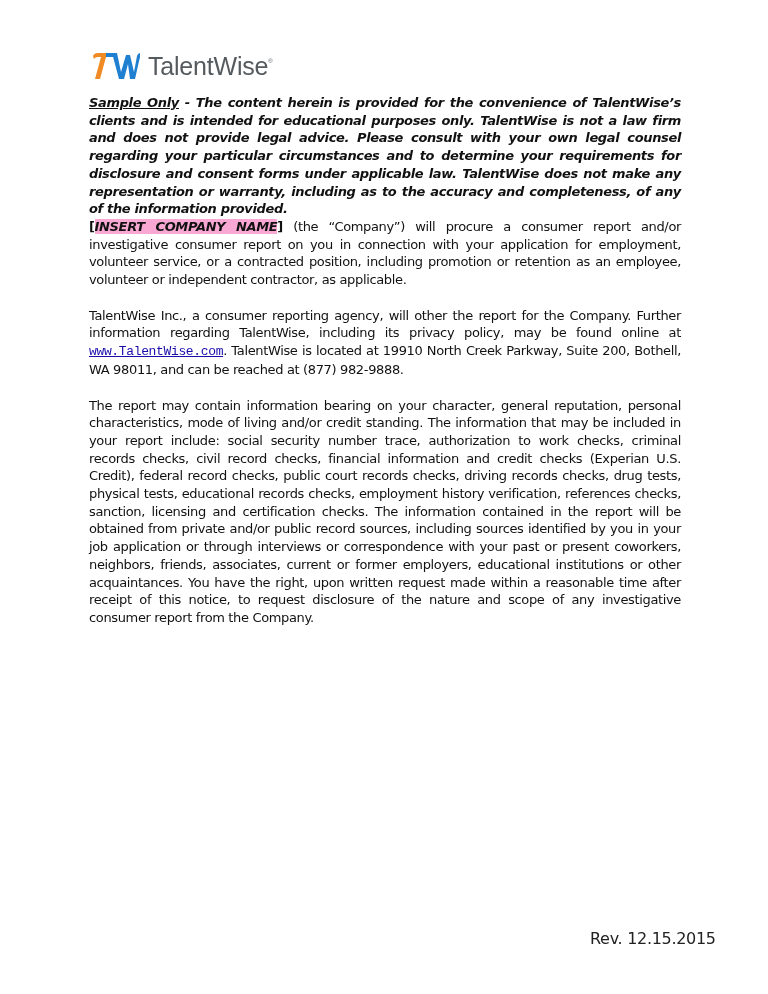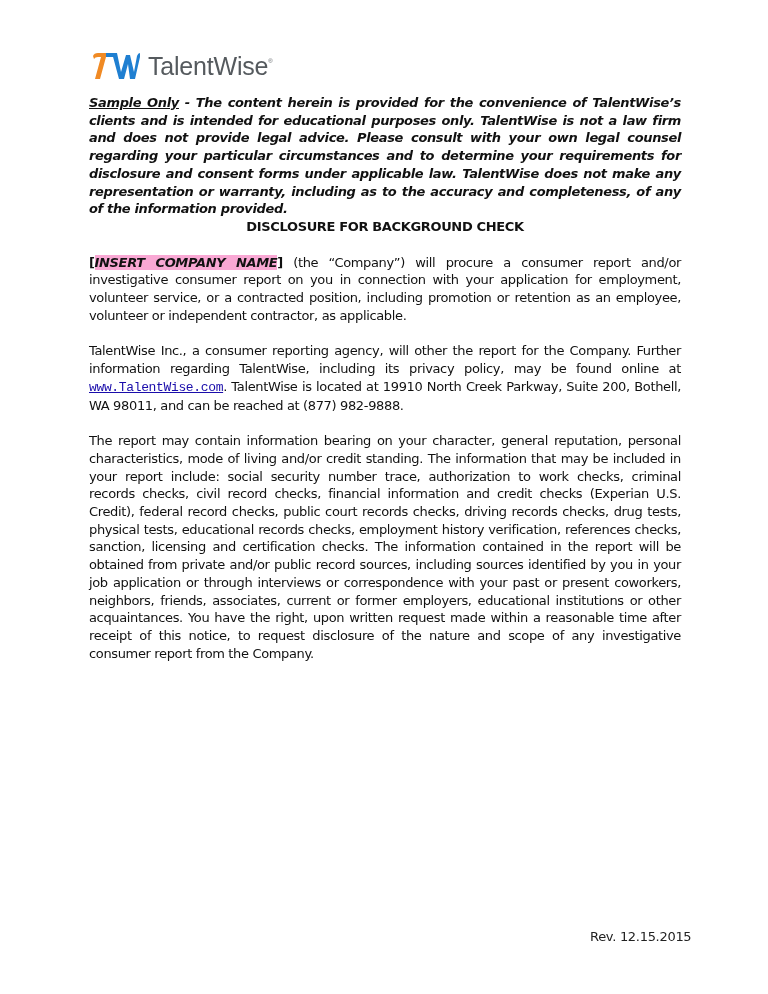--- a/index.html
+++ b/index.html
@@ -22,39 +22,38 @@
     .disclaimer { font-weight: bold; font-style: italic; margin: 0; }
     .disclaimer .so { text-decoration: underline; }
     .title { font-weight: bold; text-align: center; margin: 0 0 18px 0; }
     p { margin: 0 0 18px 0; }
     .insert { background: #f9a8d4; font-weight: bold; font-style: italic; }
     .bold { font-weight: bold; }
     a { color: #1a0dab; text-decoration: underline; font-family: Liberation Mono, monospace; }
     .it { }
     .footer {
       position: absolute; left: 590px; top: 929px;
-      font-family: "DejaVu Sans", sans-serif; font-size: 13px; color: #222;
+      font-family: "DejaVu Sans", sans-serif; font-size: 16px; color: #222;
       letter-spacing: -0.3px;
     }
   </style>
 </head>
 <body>
 
 <div class="logo">
   <svg width="48" height="28" viewBox="0 0 48 28">
     <path d="M1 4 Q2 1 6 1 L22 1 L22 5 L14 5 L8 27 L3 27 L9 5 L6 5 Q3 5 2 7 Z" fill="#f08a24"></path>
     <path d="M14 1 L22 1 L22 5 L14 5 Z" fill="#1f7fd1"></path>
     <path d="M20 1 L25 1 L29 20 L34 3 L38 3 L42 20 L45 4 Q46 1 48 1 L48 5 L43 27 L38 27 L36 12 L32 27 L27 27 Z" fill="#1f7fd1"></path>
   </svg>
   <span class="logo-text"><span>TalentWise</span><sup>®</sup></span>
 </div>
 
 <div class="content">
   <p class="disclaimer"><span class="so">Sample Only</span><span> - The content herein is provided for the convenience of TalentWise’s clients and is intended for educational purposes only. TalentWise is not a law firm and does not provide legal advice. Please consult with your own legal counsel regarding your particular circumstances and to determine your requirements for disclosure and consent forms under applicable law. TalentWise does not make any representation or warranty, including as to the accuracy and completeness, of any of the information provided.</span></p>
-  <div class="title">DISCLOSURE FOR BACKGROUND CHECK</div>
 
   <p><span class="bold">[</span><span class="insert">INSERT COMPANY NAME</span><span class="bold">]</span><span> (the “Company”) will procure a consumer report and/or investigative consumer report on you in connection with your application for employment, volunteer service, or a contracted position, including promotion or retention as an employee, volunteer or independent contractor, as applicable.</span></p>
 
   <p><span>TalentWise Inc., a consumer reporting agency, will other the report for the Company.  Further information regarding TalentWise, including its privacy policy, may be found online at </span><a>www.TalentWise.com</a><span>. TalentWise is located at 19910 North Creek Parkway, Suite 200, Bothell, WA  98011, and can be reached at (877) 982-9888.</span></p>
 
   <p><span>The report may contain information bearing on your character, general reputation, personal characteristics, mode of living and/or credit standing. The information that may be included in your report include: </span><span class="it">social security number trace, authorization to work checks, criminal records checks, civil record checks, financial information and credit checks (Experian U.S. Credit), federal record checks, public court records checks, driving records checks, drug tests, physical tests, educational records checks, employment history verification, references checks, sanction, licensing and certification checks</span><span>. The information contained in the report will be obtained from private and/or public record sources, including sources identified by you in your job application or through interviews or correspondence with your past or present coworkers, neighbors, friends, associates, current or former employers, educational institutions or other acquaintances.   You have the right, upon written request made within a reasonable time after receipt of this notice, to request disclosure of the nature and scope of any investigative consumer report from the Company.</span></p>
 </div>
 
 <div class="footer">Rev. 12.15.2015</div>
 

